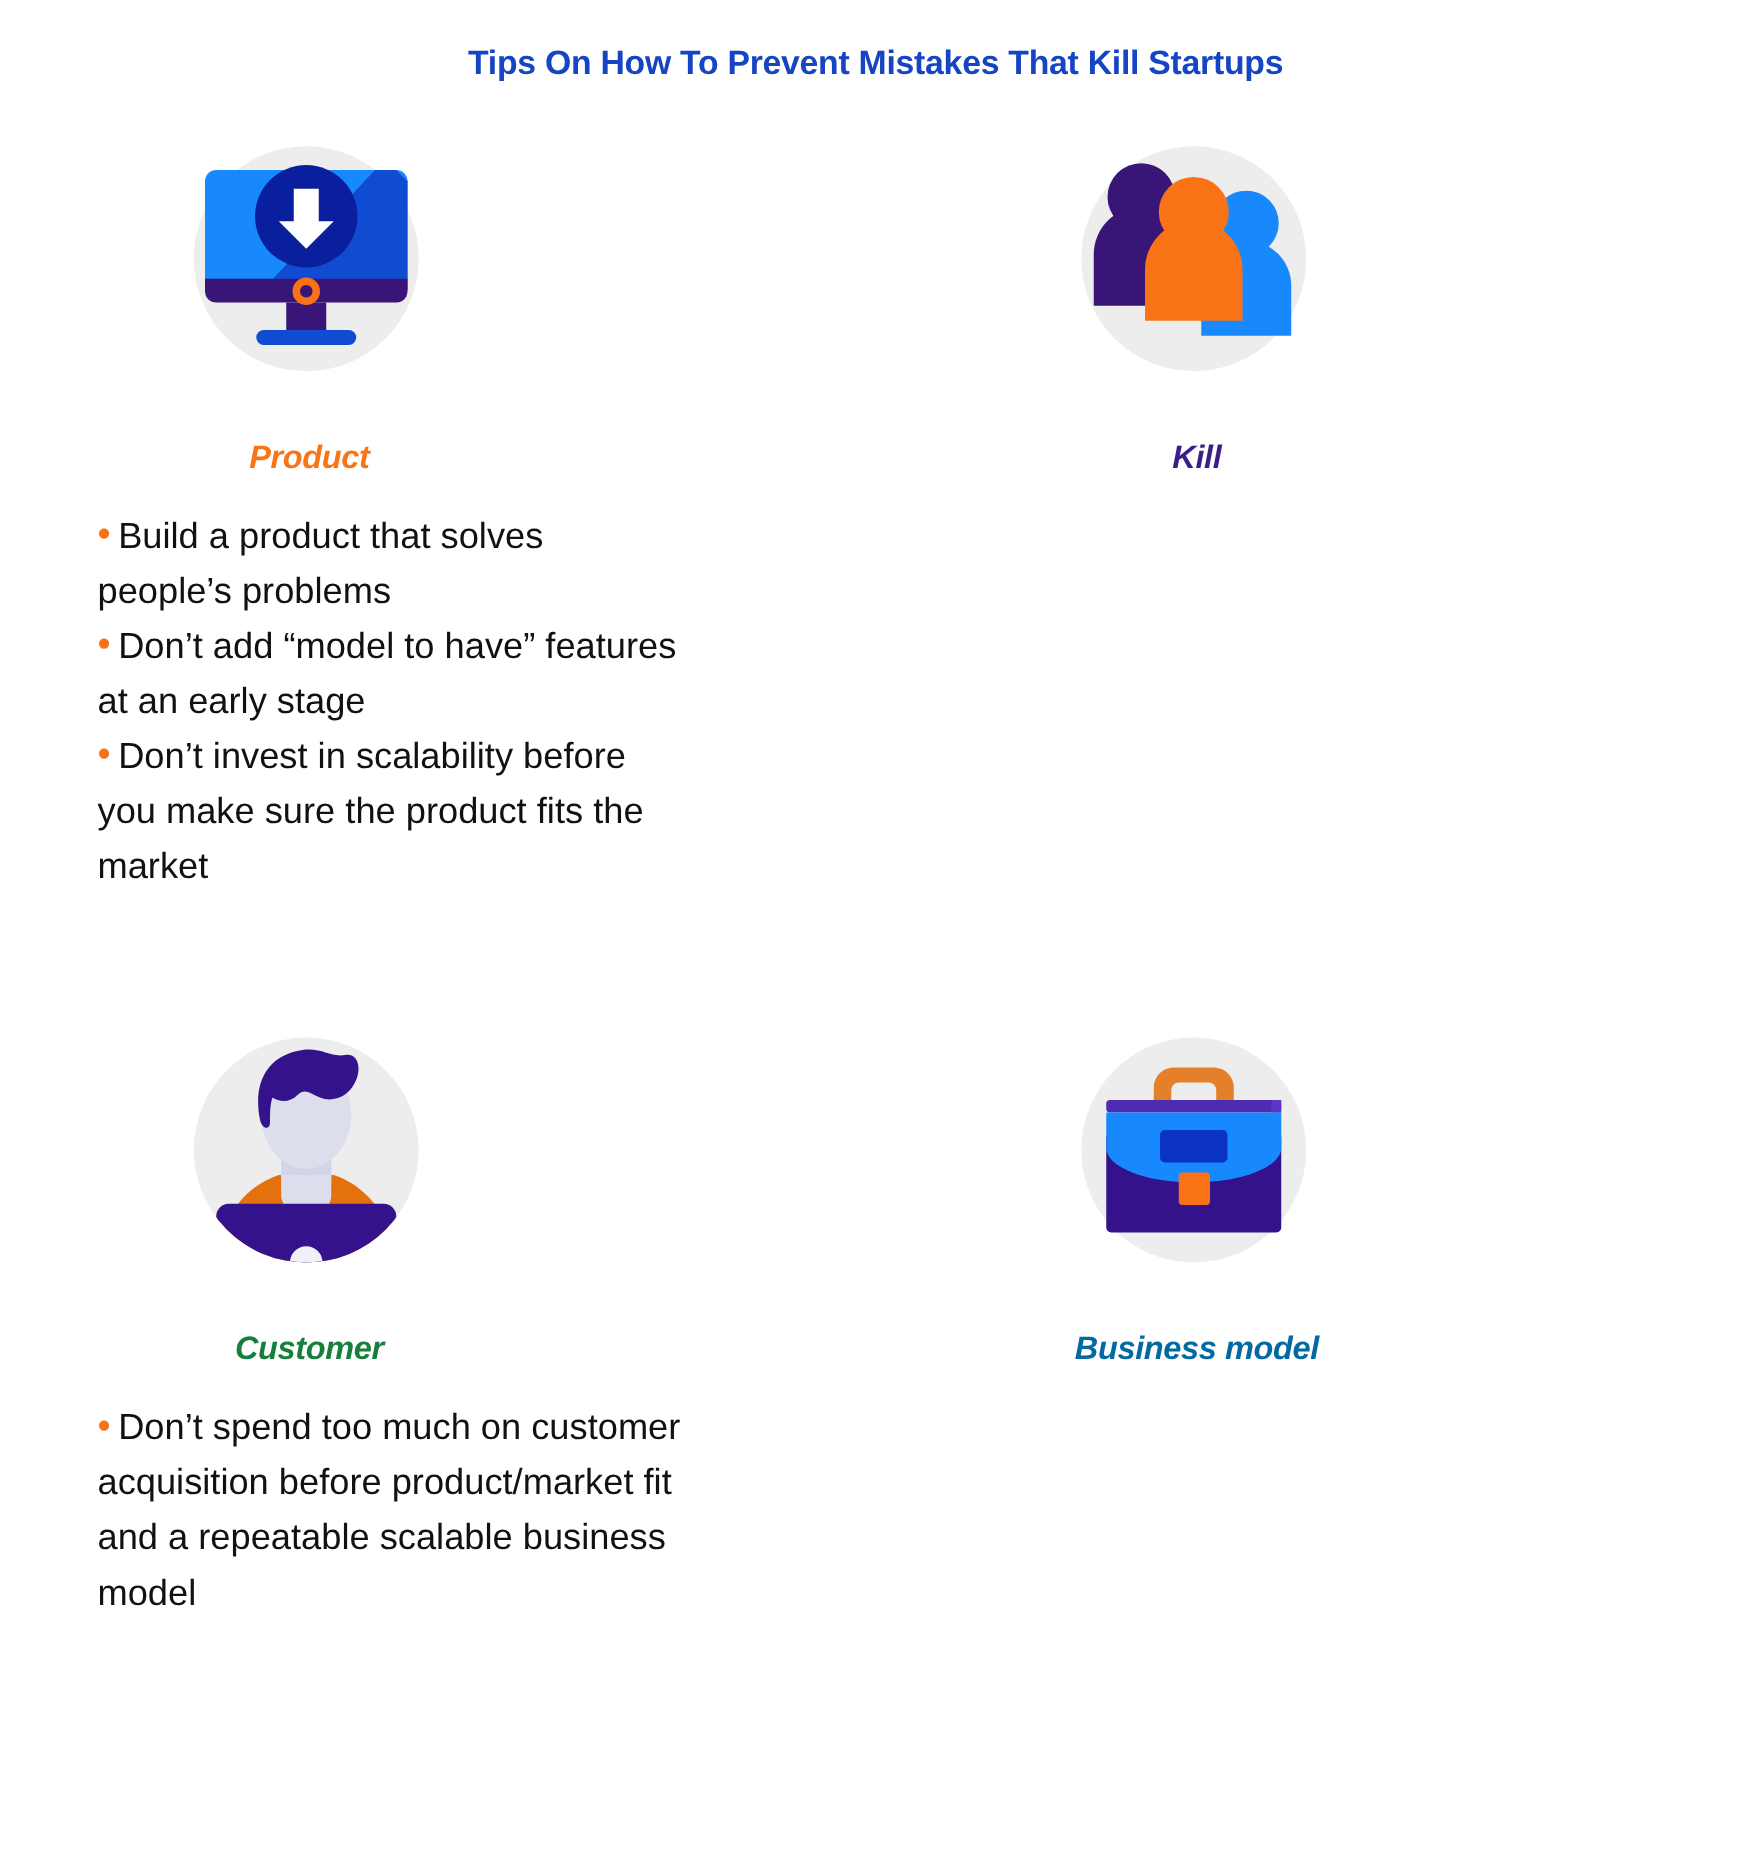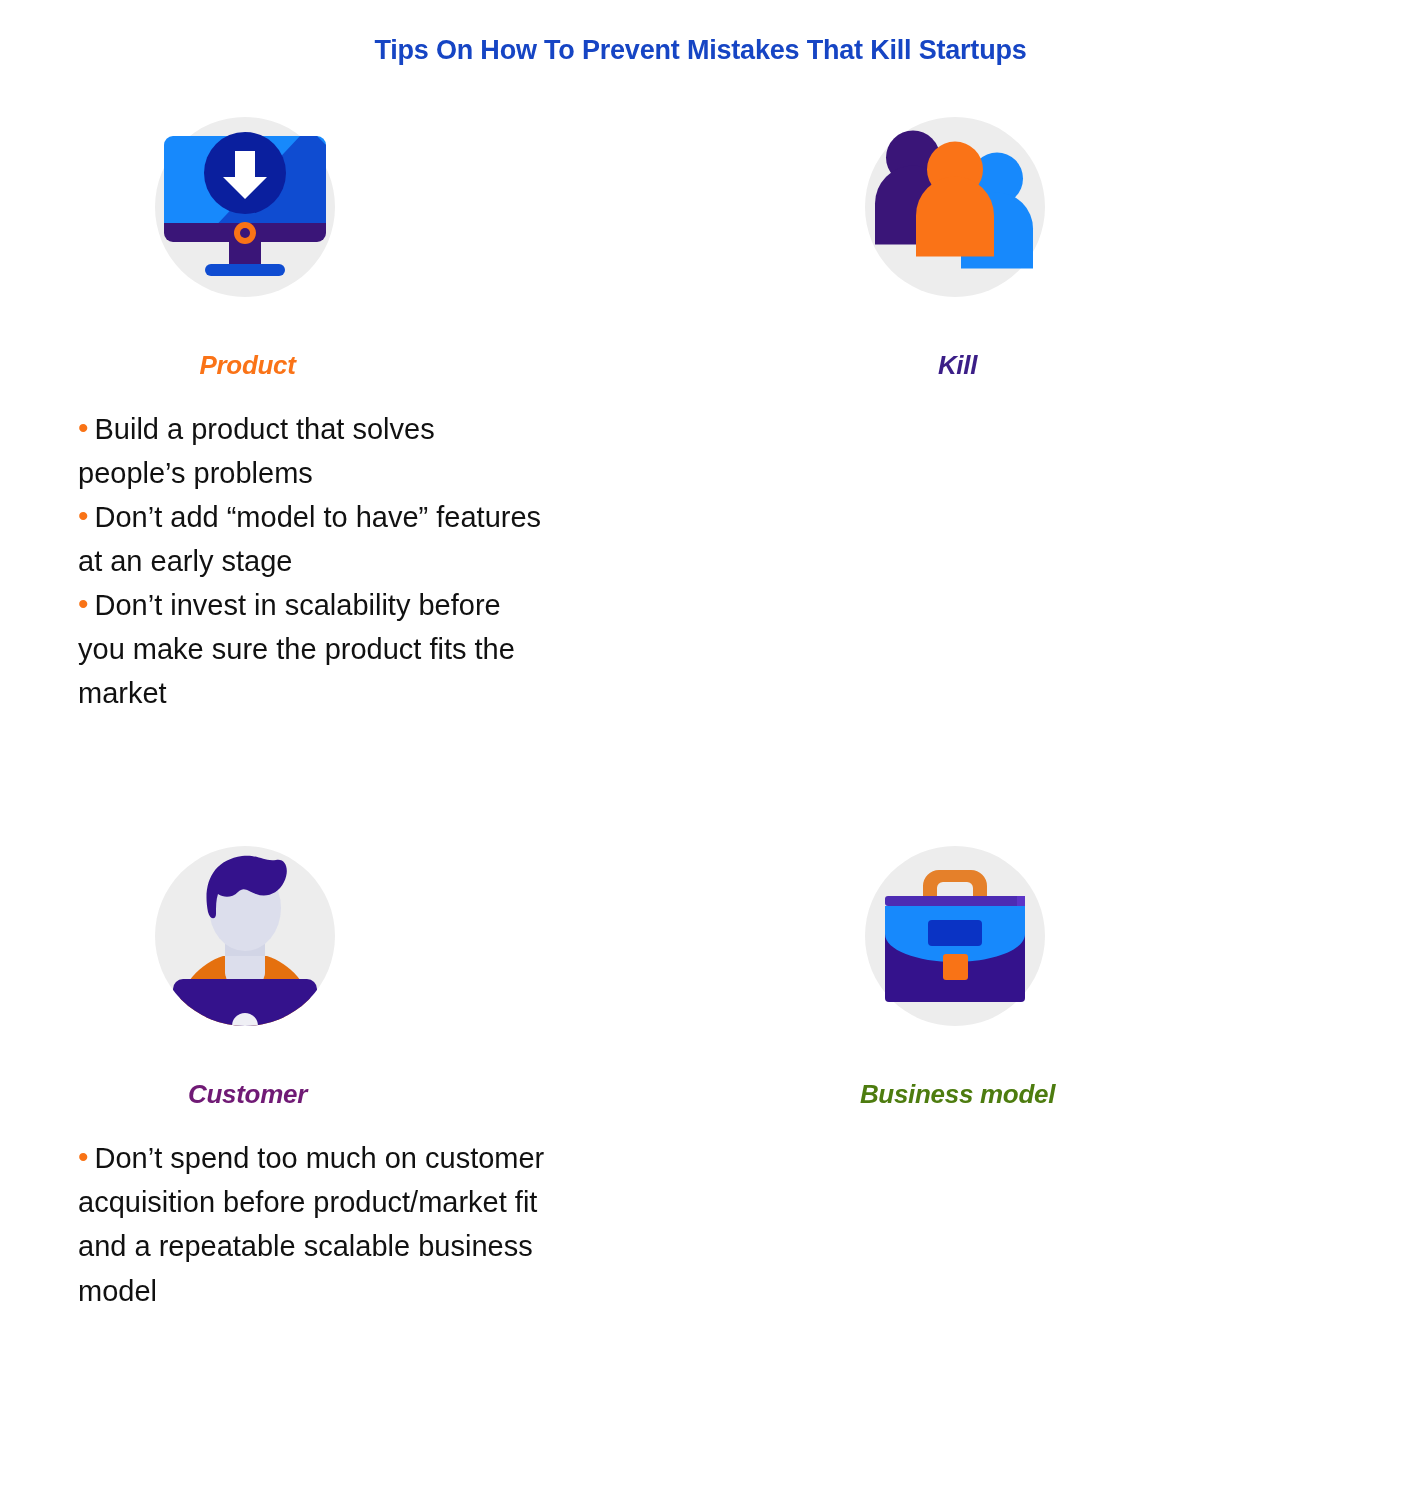--- a/index.html
+++ b/index.html
@@ -62,21 +62,21 @@
     font-weight: bold;
     margin-top: 38px;
     letter-spacing: -0.3px;
     font-style: italic;
   }
   .heading-left  { padding-right: 205px; }
   .heading-right { padding-right: 185px; }
 
   .tips {
     list-style: none;
-    margin: 16px;
+    margin: 0;
     padding: 0;
     font-size: 29px;
     line-height: 1.52;
     color: #111111;
     font-weight: 400;
   }
   .tips li {
     margin: 0;
     padding: 0;
     text-indent: 0;
@@ -180,21 +180,21 @@
 
             <ellipse cx="90" cy="62" rx="36" ry="43" fill="#DCDEEC"></ellipse>
 
             <path d="M53 66 c-6 -30 6 -52 34 -56 c16 -2 22 6 34 4 c10 -2 14 10 8 22 c-6 12 -18 16 -28 12 c-8 -3 -12 -8 -18 -2 c-6 6 -14 6 -20 2 c-2 6 -2 12 -2 20 c0 6 -6 6 -8 -2 z" fill="#34128C"></path>
 
             <path d="M28 133 h124 a10 10 0 0 1 10 10 v42 H18 v-42 a10 10 0 0 1 10 -10 z" fill="#34128C"></path>
             <circle cx="90" cy="180" r="13" fill="#EFEFF5"></circle>
           </svg>
         </div>
       </div>
-      <div class="section-heading heading-left" style="color:#701a75">Customer</div>
+      <div class="section-heading heading-left" style="color:#15803d">Customer</div>
       <ul class="tips list-left">
         <li><span class="bullet" style="color:#F97316">•</span><span>Don’t spend too much on customer acquisition before product/market fit and a repeatable scalable business model</span></li>
       </ul>
     </div>
 
     <div class="cell" style="padding-top:100px">
       <div class="icon-wrap right">
         <div class="icon-circle">
           <svg class="icon-svg" width="180" height="160" viewBox="0 0 180 160">
 
@@ -206,18 +206,18 @@
             <path d="M152 40 h8 v10 h-8 z" fill="#5C34C7"></path>
 
             <path d="M20 50 h140 v28 c0 16 -32 28 -70 28 s-70 -12 -70 -28 z" fill="#1789FC"></path>
 
             <rect x="63" y="64" width="54" height="26" rx="4" fill="#0A33C4"></rect>
 
             <rect x="78" y="98" width="25" height="26" rx="3" fill="#F97316"></rect>
           </svg>
         </div>
       </div>
-      <div class="section-heading heading-right" style="color:#4d7c0f">Business model</div>
+      <div class="section-heading heading-right" style="color:#0369a1">Business model</div>
 
     </div>
 
   </div>
 </div>
 
 </body></html>

